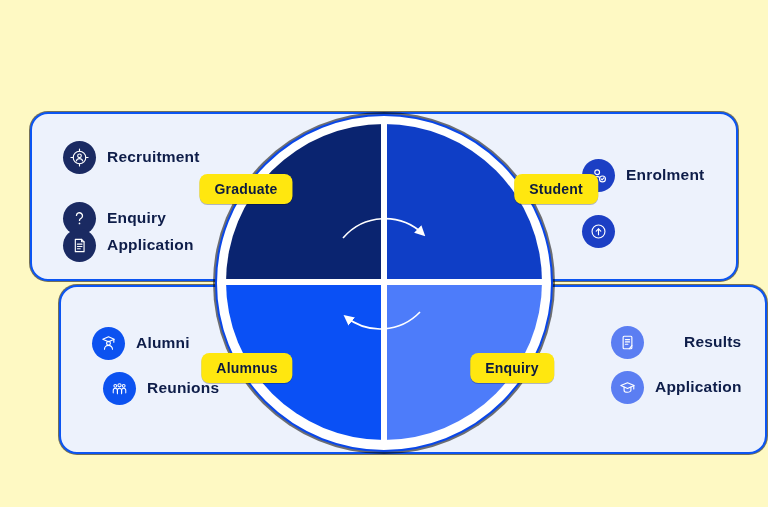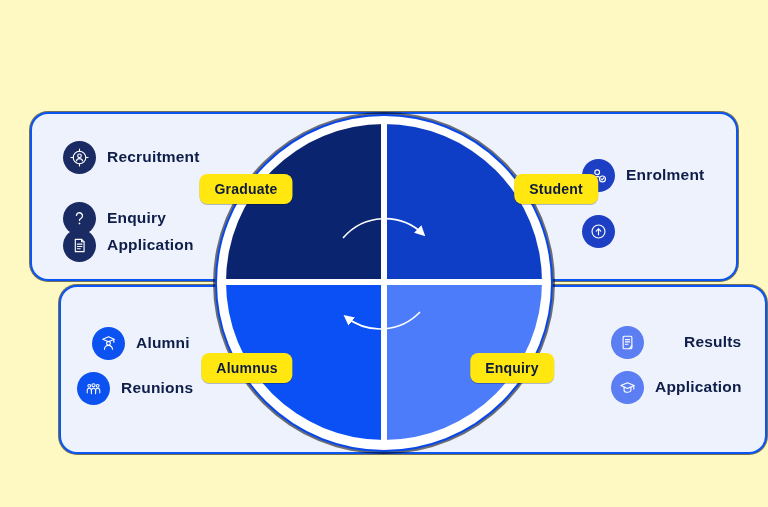--- a/index.html
+++ b/index.html
@@ -118,21 +118,21 @@
       <span class="ic" style="background-color: rgb(12, 82, 240); color: rgb(12, 82, 240);">
         <svg width="19" height="19" viewBox="0 0 20 20" fill="none" stroke="#fff" stroke-width="1.2" stroke-linecap="round" stroke-linejoin="round">
           <path d="M10,3 L16,5.6 L10,8.2 L4,5.6 Z"></path>
           <line x1="15.6" y1="5.8" x2="15.6" y2="8.6"></line>
           <circle cx="10" cy="9.8" r="2"></circle>
           <path d="M5.8,16 a4.2,4 0 0 1 8.4,0"></path>
         </svg>
       </span>
       <span class="lbl">Alumni</span>
     </div>
-    <div class="row" style="left:16px;top:84px;">
+    <div class="row" style="left:42px;top:84px;">
       <span class="ic" style="background-color: rgb(12, 82, 240); color: rgb(12, 82, 240);">
         <svg width="19" height="19" viewBox="0 0 20 20" fill="none" stroke="#fff" stroke-width="1.1" stroke-linecap="round" stroke-linejoin="round">
           <circle cx="5.6" cy="7.2" r="1.5"></circle>
             <circle cx="10" cy="6.6" r="1.7"></circle>
             <circle cx="14.4" cy="7.2" r="1.5"></circle>
           <path d="M3.4,14.6 v-2.6 a2.2,2.2 0 0 1 4.4,0 v2.6"></path>
           <path d="M7.8,15.4 v-3.4 a2.2,2.2 0 0 1 4.4,0 v3.4"></path>
           <path d="M12.2,14.6 v-2.6 a2.2,2.2 0 0 1 4.4,0 v2.6"></path>
         </svg>
       </span>

